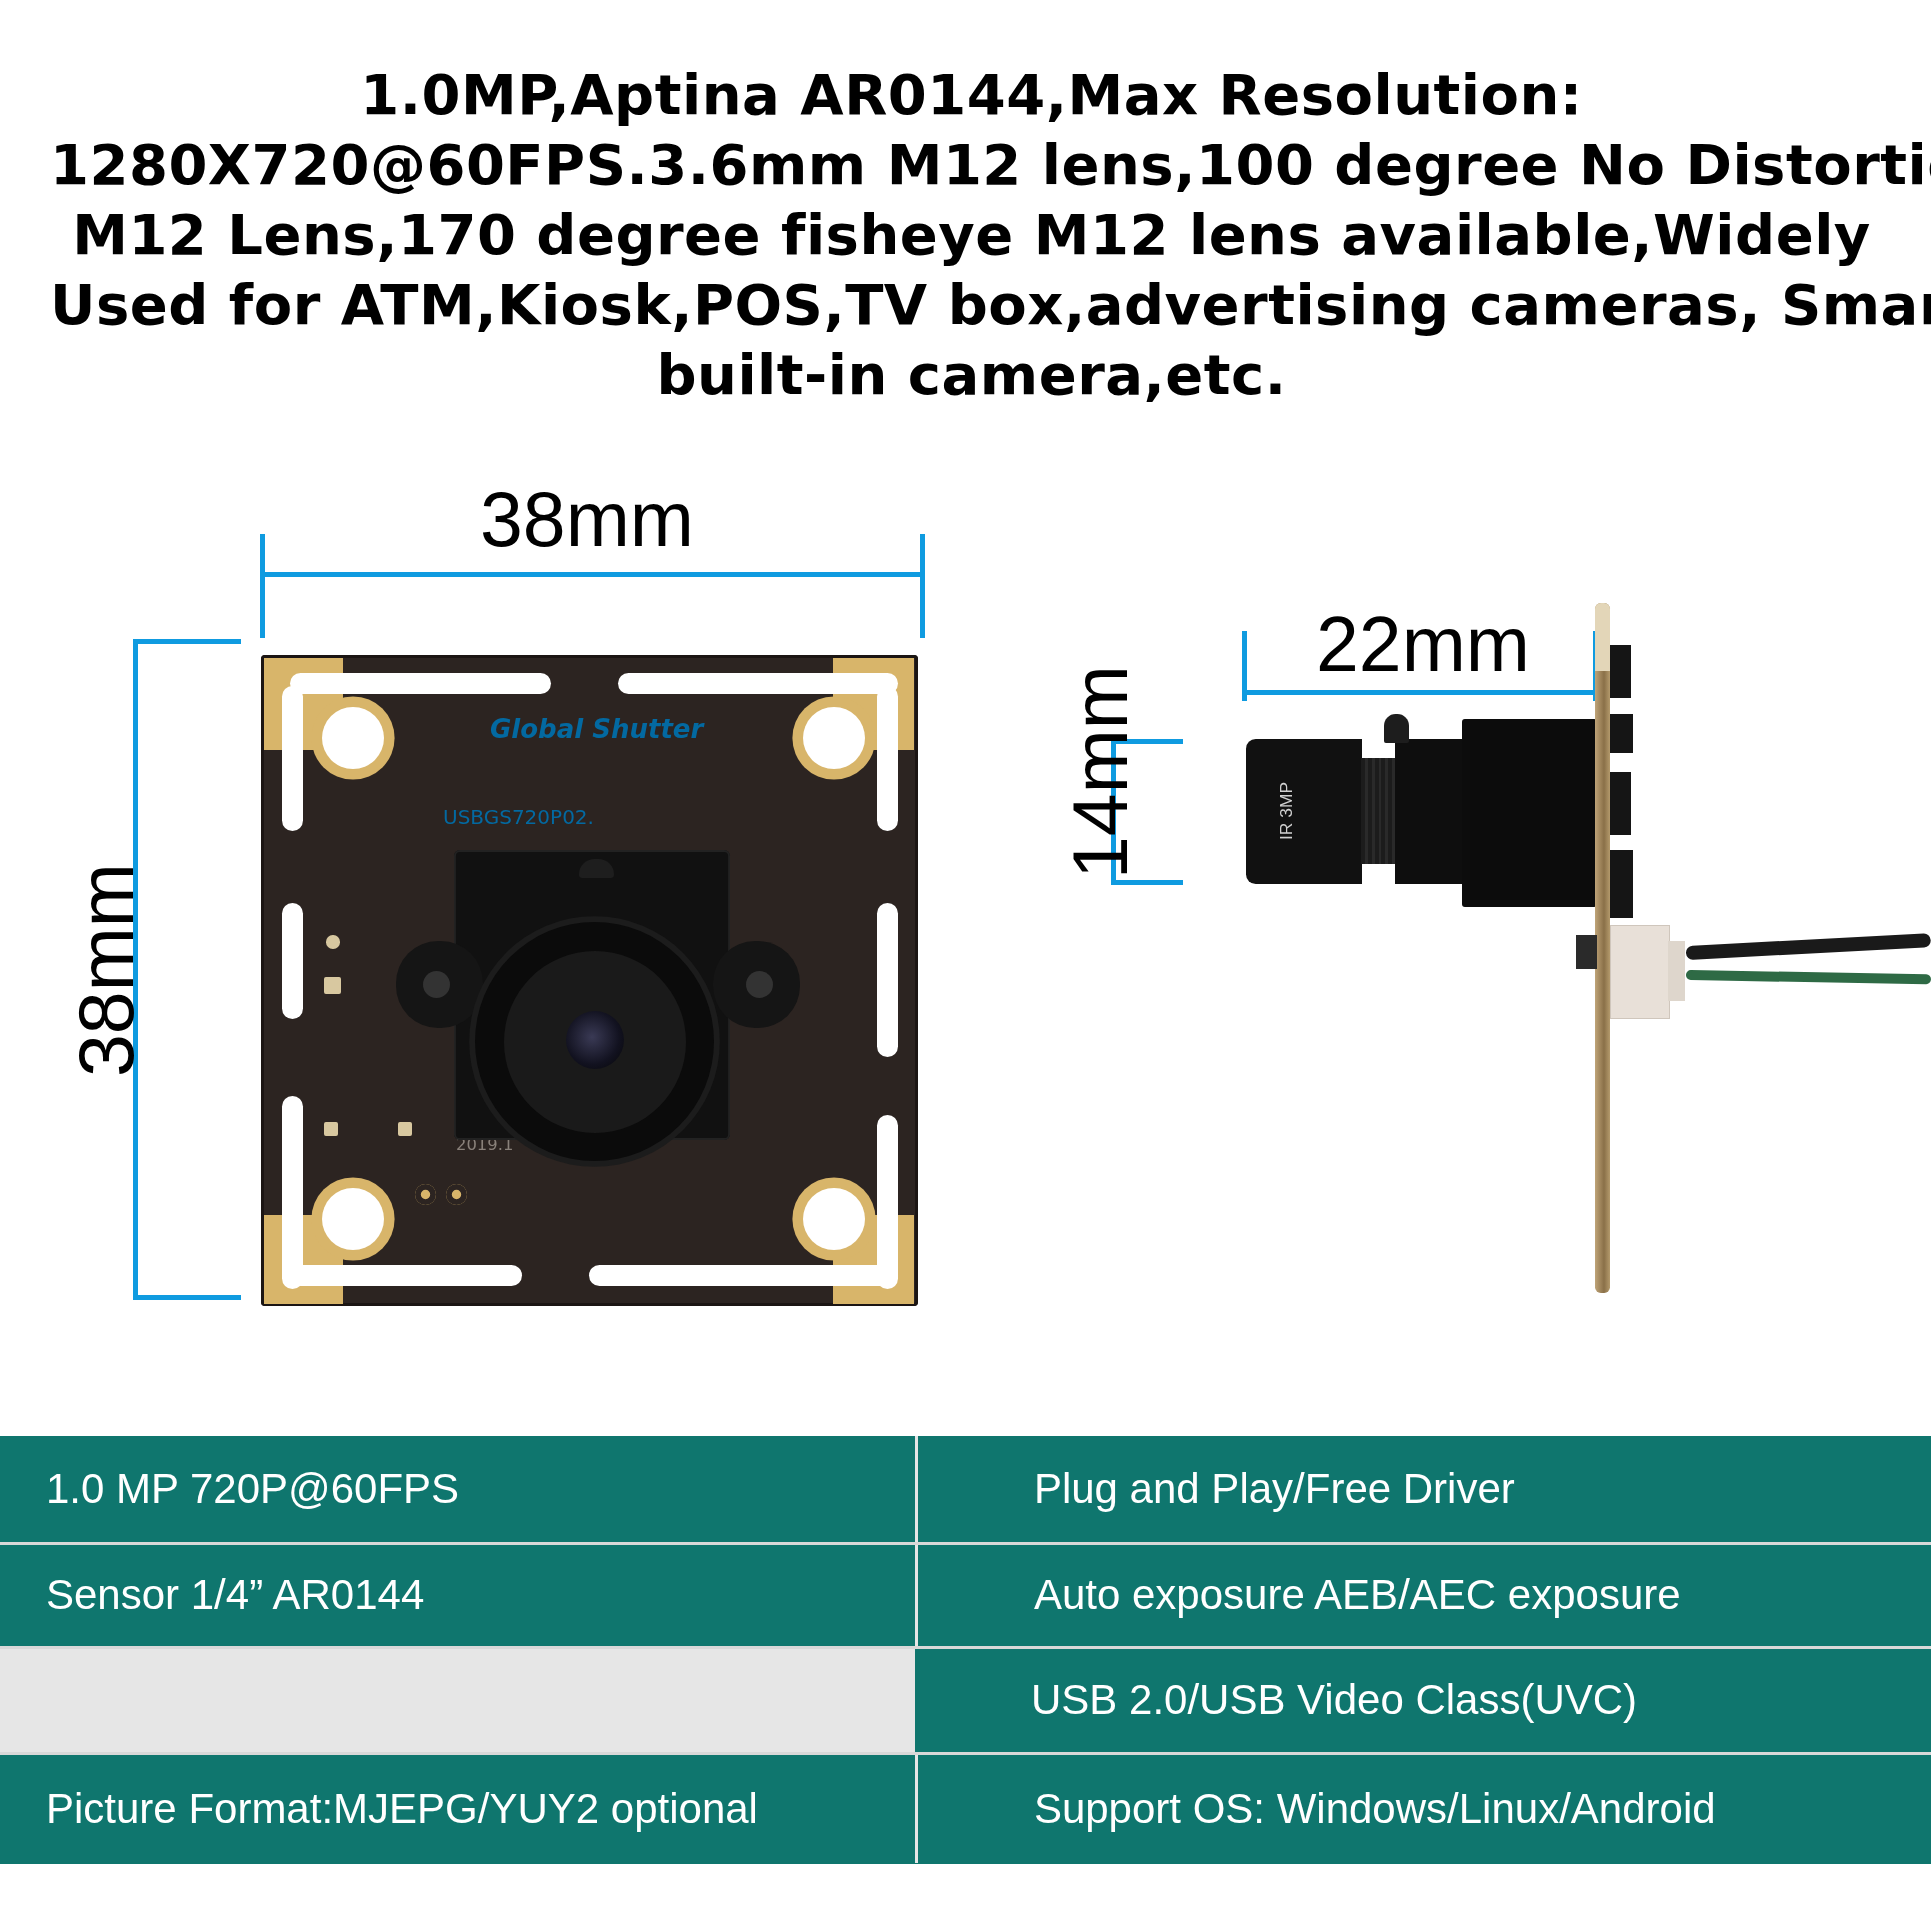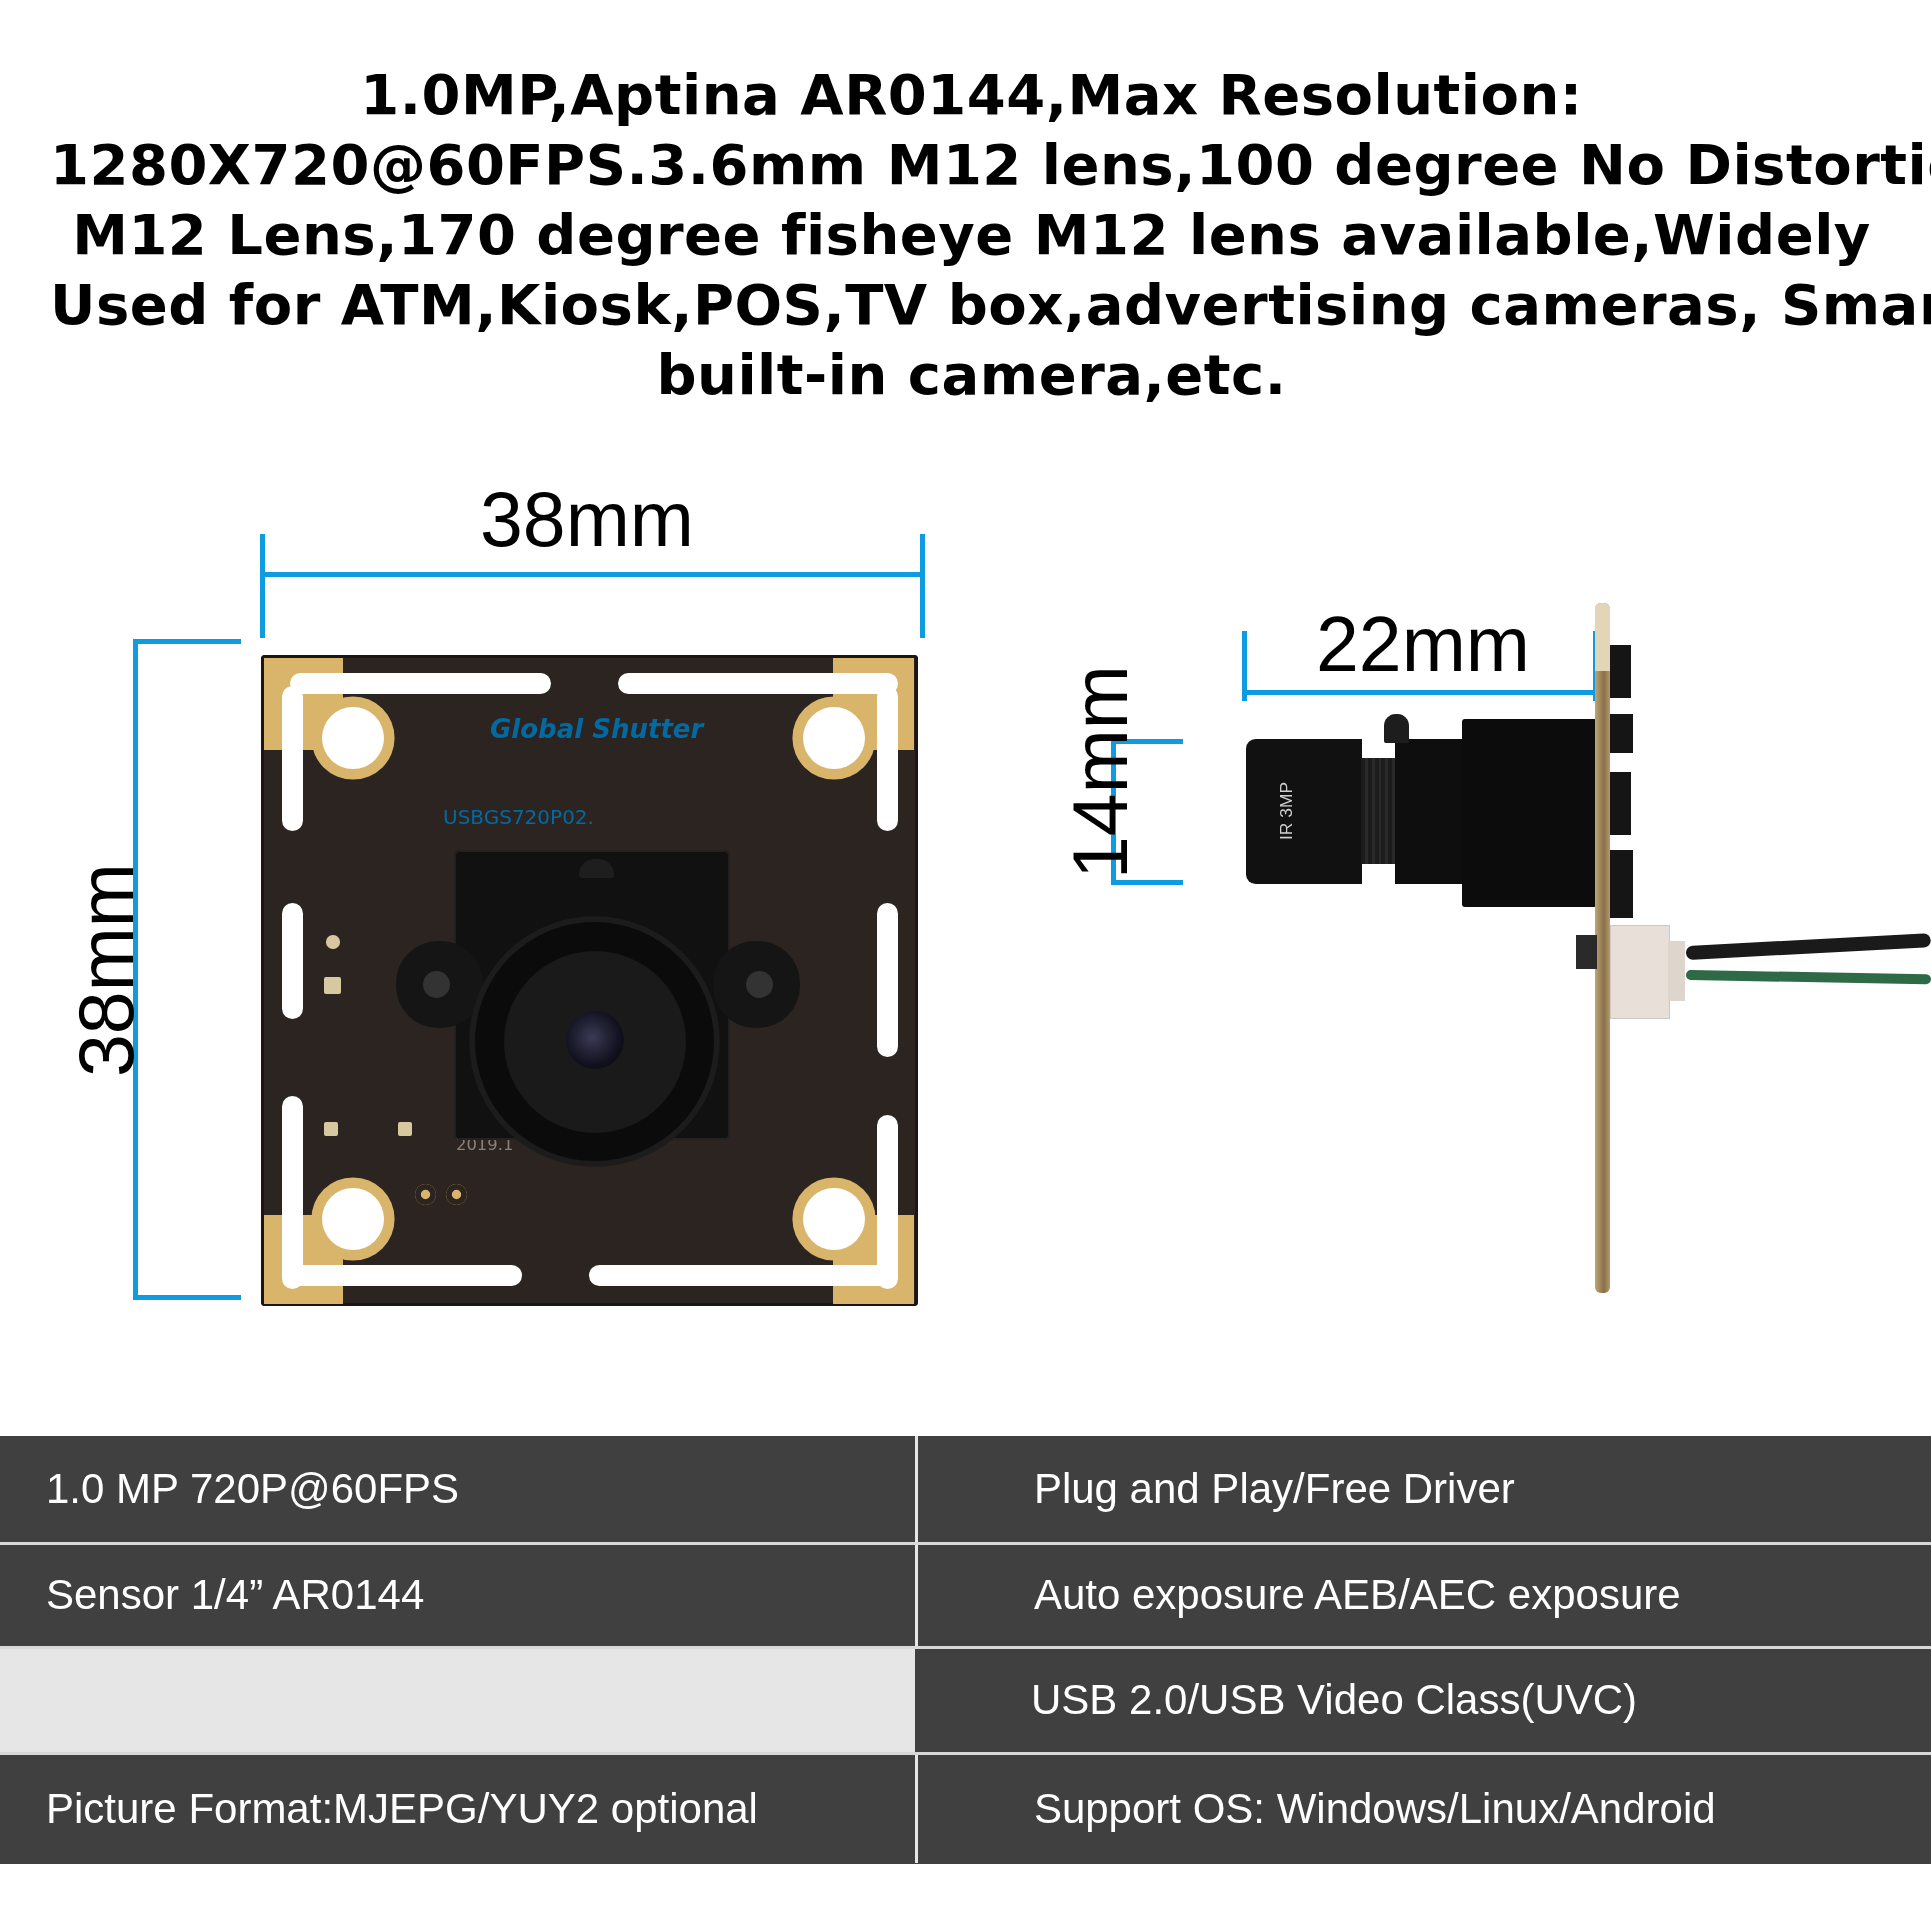--- a/index.html
+++ b/index.html
@@ -44,21 +44,21 @@
   .holder-body { position:absolute; left:1462px; top:719px; width:135px; height:188px; background:#0c0c0c; border-radius:2.9px; }
   .side-screw { position:absolute; left:1384px; top:714px; width:25px; height:29px; background:#1d1d1d; border-radius:11.6px 11.6px 1.9px 1.9px; }
   .connector { position:absolute; left:1610px; top:925px; width:58px; height:92px; background:#e8e0d8; border:1px solid #cfc6bc; }
   .connector-tab { position:absolute; left:1668px; top:941px; width:17.4px; height:60px; background:#ded6cc; }
   .cable-black { position:absolute; left:1686px; top:946px; width:245px; height:13.5px; background:#1a1a1a; border-radius:6.8px; transform:rotate(-3deg); transform-origin:left; }
   .cable-green { position:absolute; left:1686px; top:970px; width:245px; height:9.7px; background:#2e6a45; border-radius:4.8px; transform:rotate(1deg); transform-origin:left; }
   .lens-print { position:absolute; left:1274px; top:772px; color:#d0d0d0; font-family:"Liberation Sans", sans-serif; font-size:17.4px; transform:rotate(-90deg); transform-origin:left top; white-space:nowrap; }
 
   
   .spec-table {
-    position:absolute; left:0; top:1436px; width:1931px; height:428px; background:#404040;
+    position:absolute; left:0; top:1436px; width:1931px; height:428px; background:#0f766e;
     display:grid; grid-template-columns:915px 2.9px 1013px; grid-template-rows:106px 2.9px 101px 2.9px 103px 2.9px 108px;text-align:center;
   }
   .cell { color:#ffffff; font-family:"Liberation Sans", sans-serif; font-size:42px; display:flex; align-items:center; white-space:nowrap; }
   .cell.l { padding-left:46px; }
   .cell.r { padding-left:116px; }
   .hsep { background:#d8d8d8; grid-column:1 / span 3; }
   .vsep { background:#e6e6e6; }
 </style>
 </head>
 <body>

